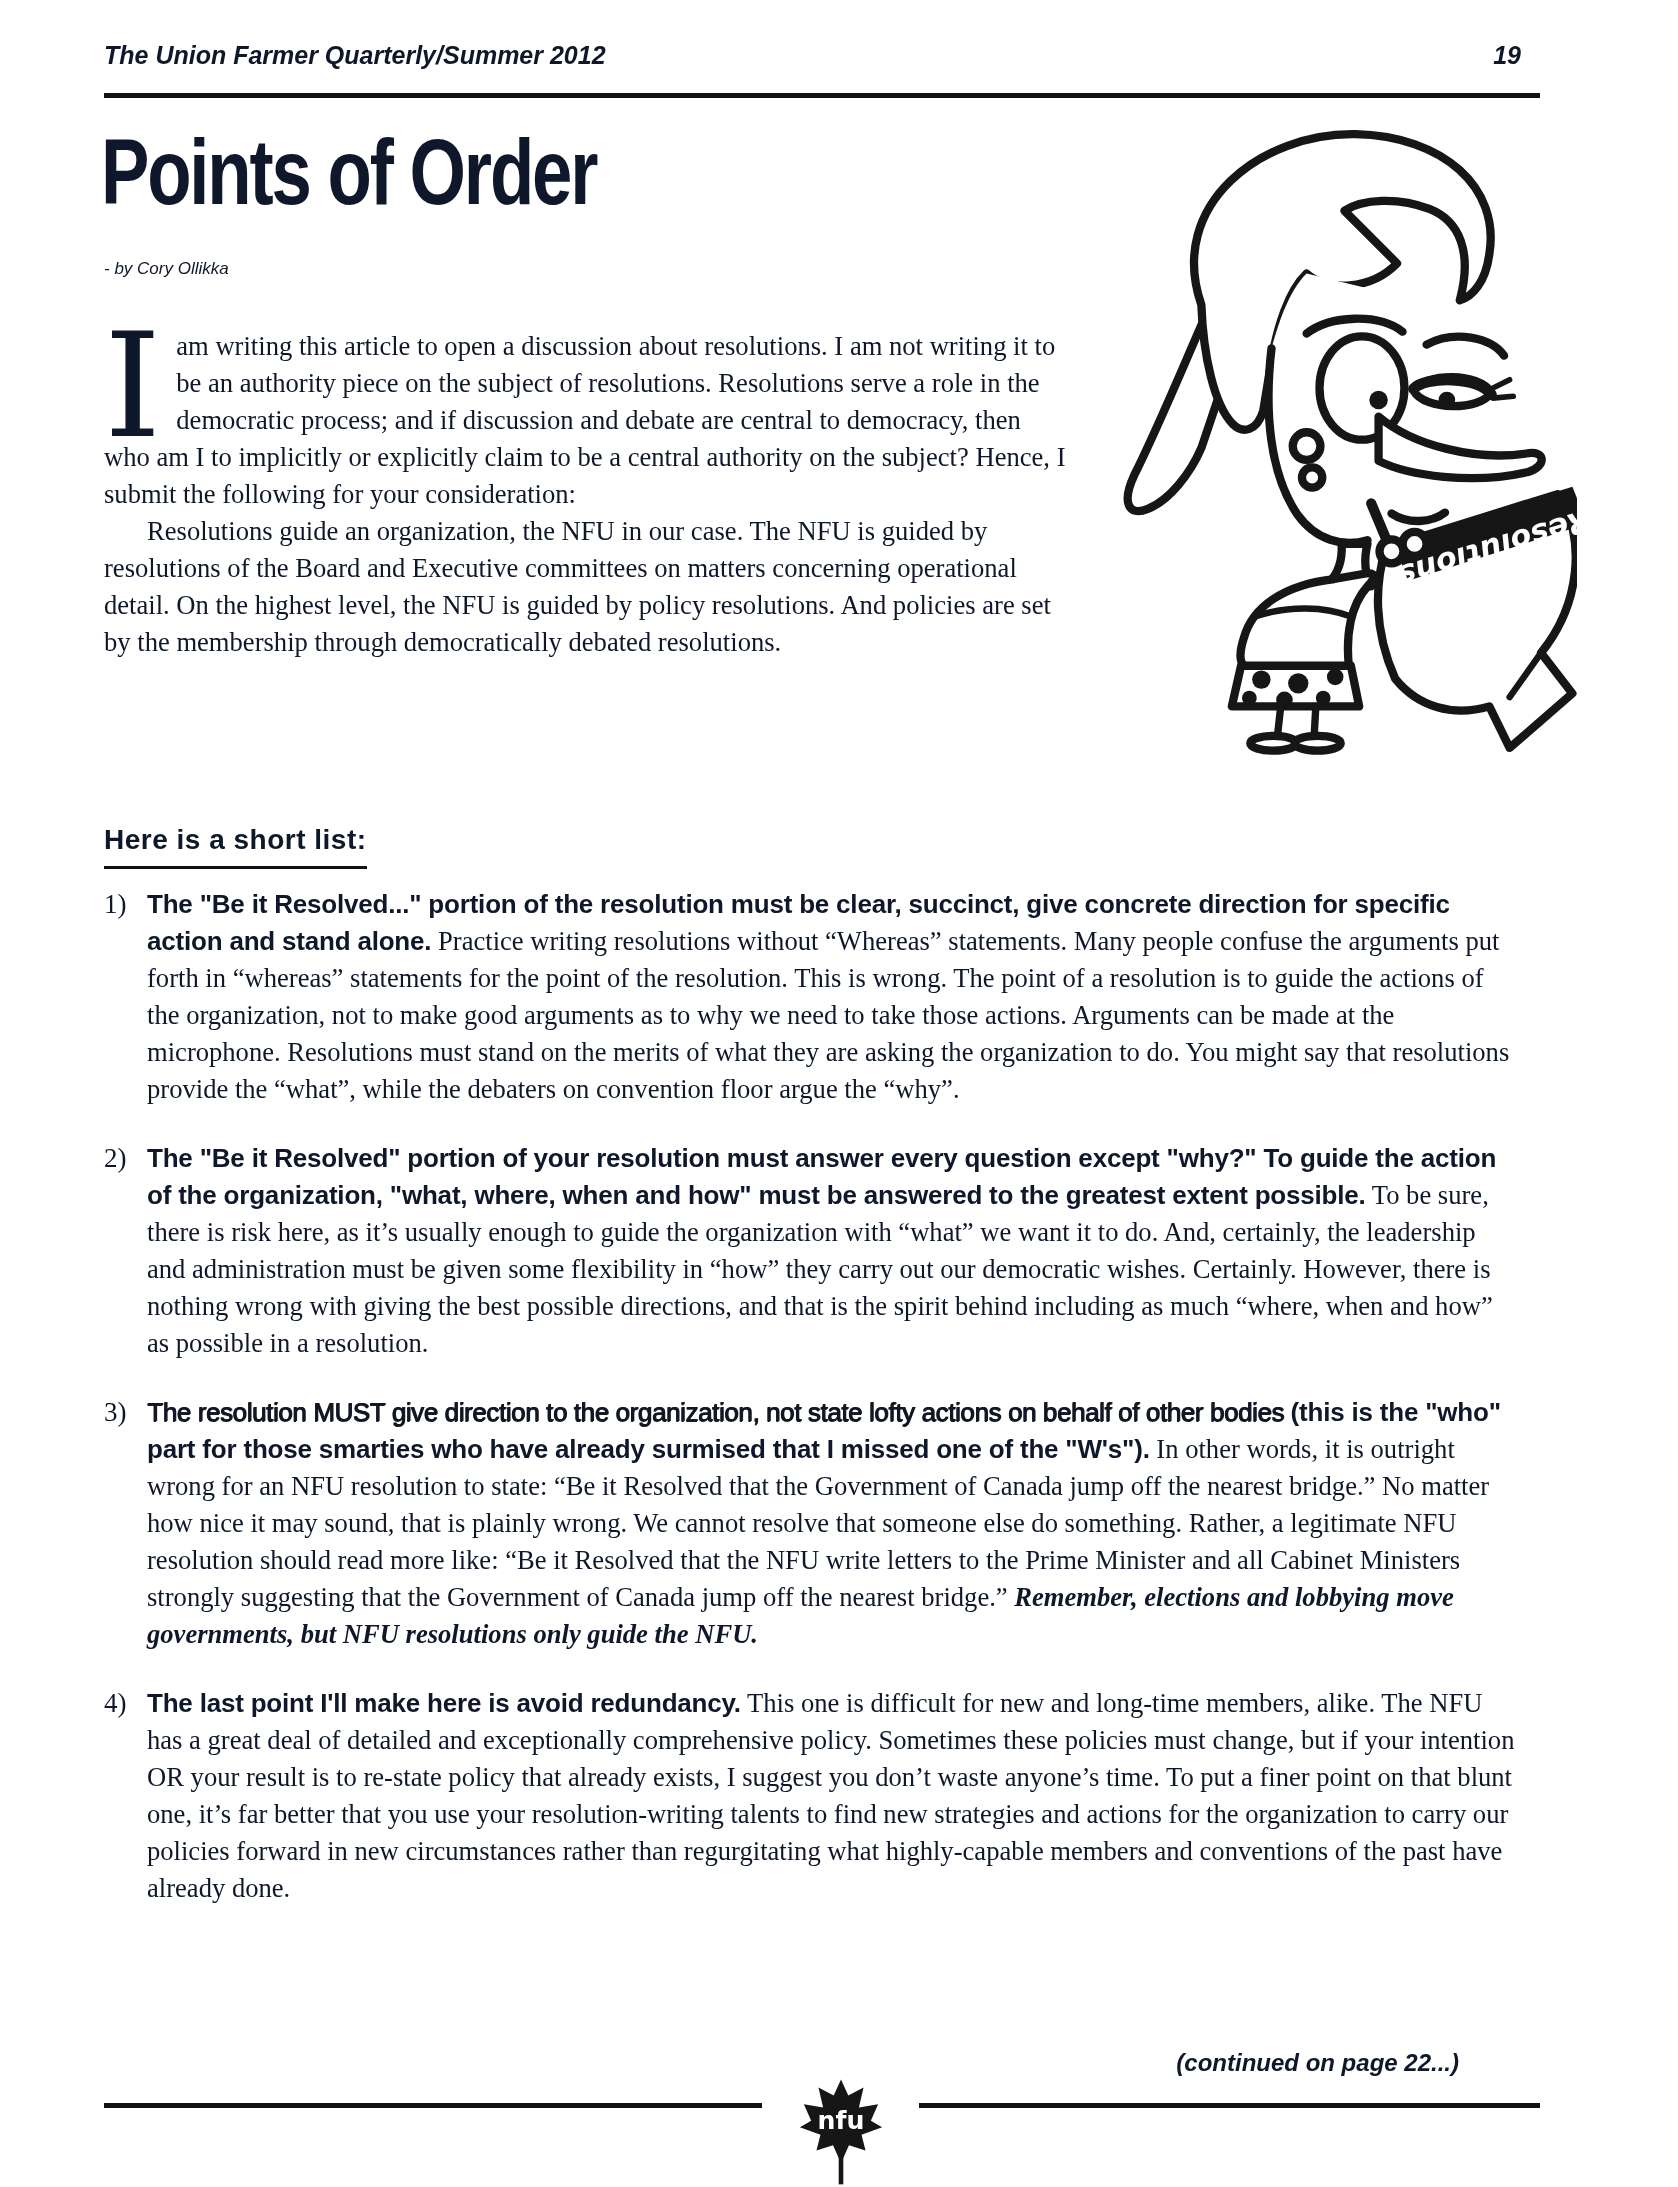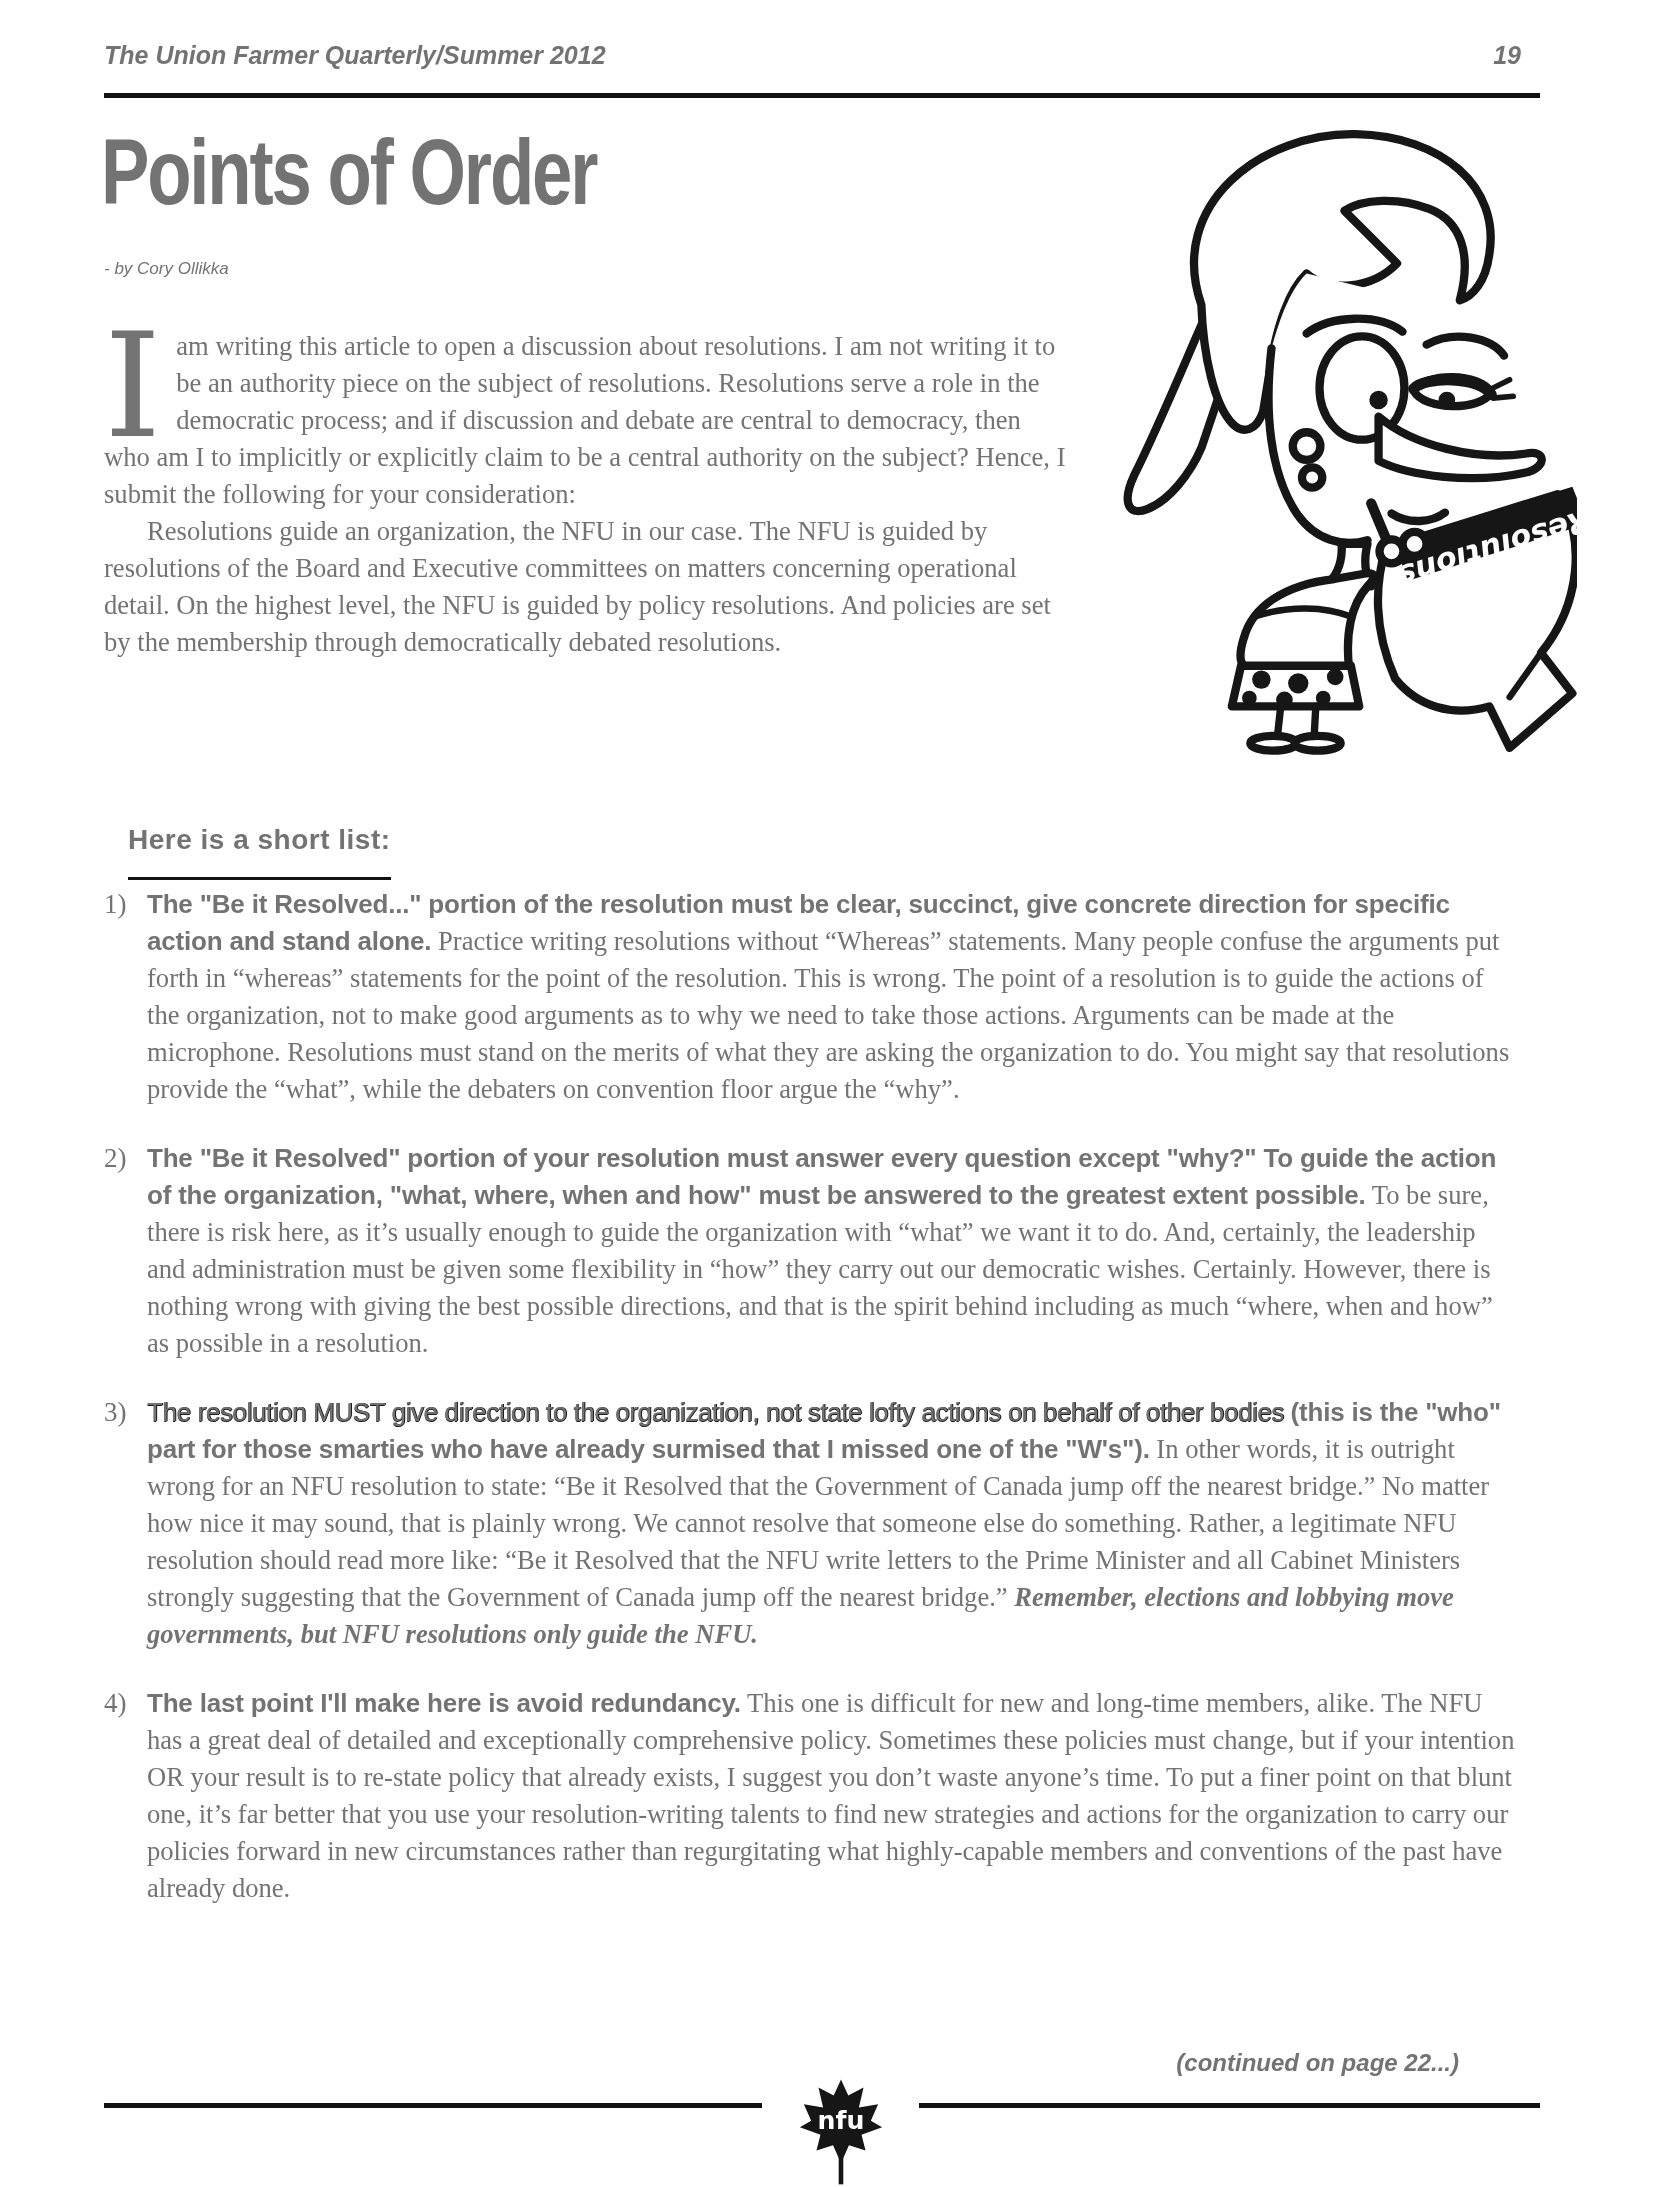--- a/index.html
+++ b/index.html
@@ -1,16 +1,16 @@
 <!DOCTYPE html>
 <html style="font-size:15px"><head>
 <meta charset="utf-8">
 <style>
   html,body{margin:0;padding:0;background:#e8e8e8;}
-  .page{position:relative;width:1678px;height:2187px;background:#ffffff;color:#737373;overflow:hidden;
+  .page{position:relative;width:1678px;height:2187px;background:#ffffff;color:#0f172a;overflow:hidden;
         font-family:"Liberation Serif",serif;}
   
   .header-row{position:absolute;left:104px;top:41px;width:1417px;display:flex;justify-content:space-between;
               font-family:"Liberation Sans",sans-serif;font-style:italic;font-size:25px;font-weight:bold;}
   .header-rule{position:absolute;left:104px;top:93px;width:1436px;height:4.7px;background:#121212;}
   
   .title-wrap{position:absolute;left:101px;top:119px;height:112px;}
   .title{display:inline-block;font-family:"Liberation Sans",sans-serif;font-weight:bold;font-size:93px;
          letter-spacing:-2.8px;transform:scaleX(0.78);transform-origin:left top;white-space:nowrap;}
   .byline{position:absolute;left:104px;top:259px;font-family:"Liberation Sans",sans-serif;
@@ -18,22 +18,22 @@
   
   .intro{position:absolute;left:104px;top:328px;width:962px;font-size:26.6px;line-height:37px;}
   .intro p{margin:0;}
   .intro p.indent{text-indent:43px;}
   .dropcap{float:left;font-family:"DejaVu Serif",serif;font-size:145px;line-height:104px;
            padding:5.6px 15px 0 0;}
   
   .illustration{position:absolute;left:1074px;top:103px;width:503px;height:653px;}
   
   .list-heading{position:absolute;left:104px;top:824px;font-family:"Liberation Sans",sans-serif;
-                font-weight:bold;font-size:28px;border-bottom:3.7px solid #121212;padding-bottom:21px;
-                letter-spacing:0.5px;margin-left:24px;}
+                font-weight:bold;font-size:28px;border-bottom:3.7px solid #121212;padding-bottom:10px;
+                letter-spacing:0.5px;}
   .list{position:absolute;left:104px;top:886px;width:1411px;}
   .item{display:flex;margin-bottom:32px;}
   .num{flex:none;width:43px;font-size:27px;line-height:37px;}
   .itext{flex:1;font-size:26.6px;line-height:37px;}
   .lead{font-family:"Liberation Sans",sans-serif;font-weight:bold;font-size:26px;letter-spacing:-0.2px;}
   .lead-heavy{font-family:"Liberation Sans",sans-serif;font-weight:normal;font-size:26px;letter-spacing:-0.4px;
               text-shadow:1px 0 0 #1b1b1b,0 0.6px 0 #1b1b1b;}
   .bolditalic{font-weight:bold;font-style:italic;}
   .continued{position:absolute;top:2049px;right:219px;font-family:"Liberation Sans",sans-serif;
              font-style:italic;font-size:24px;font-weight:bold;}

